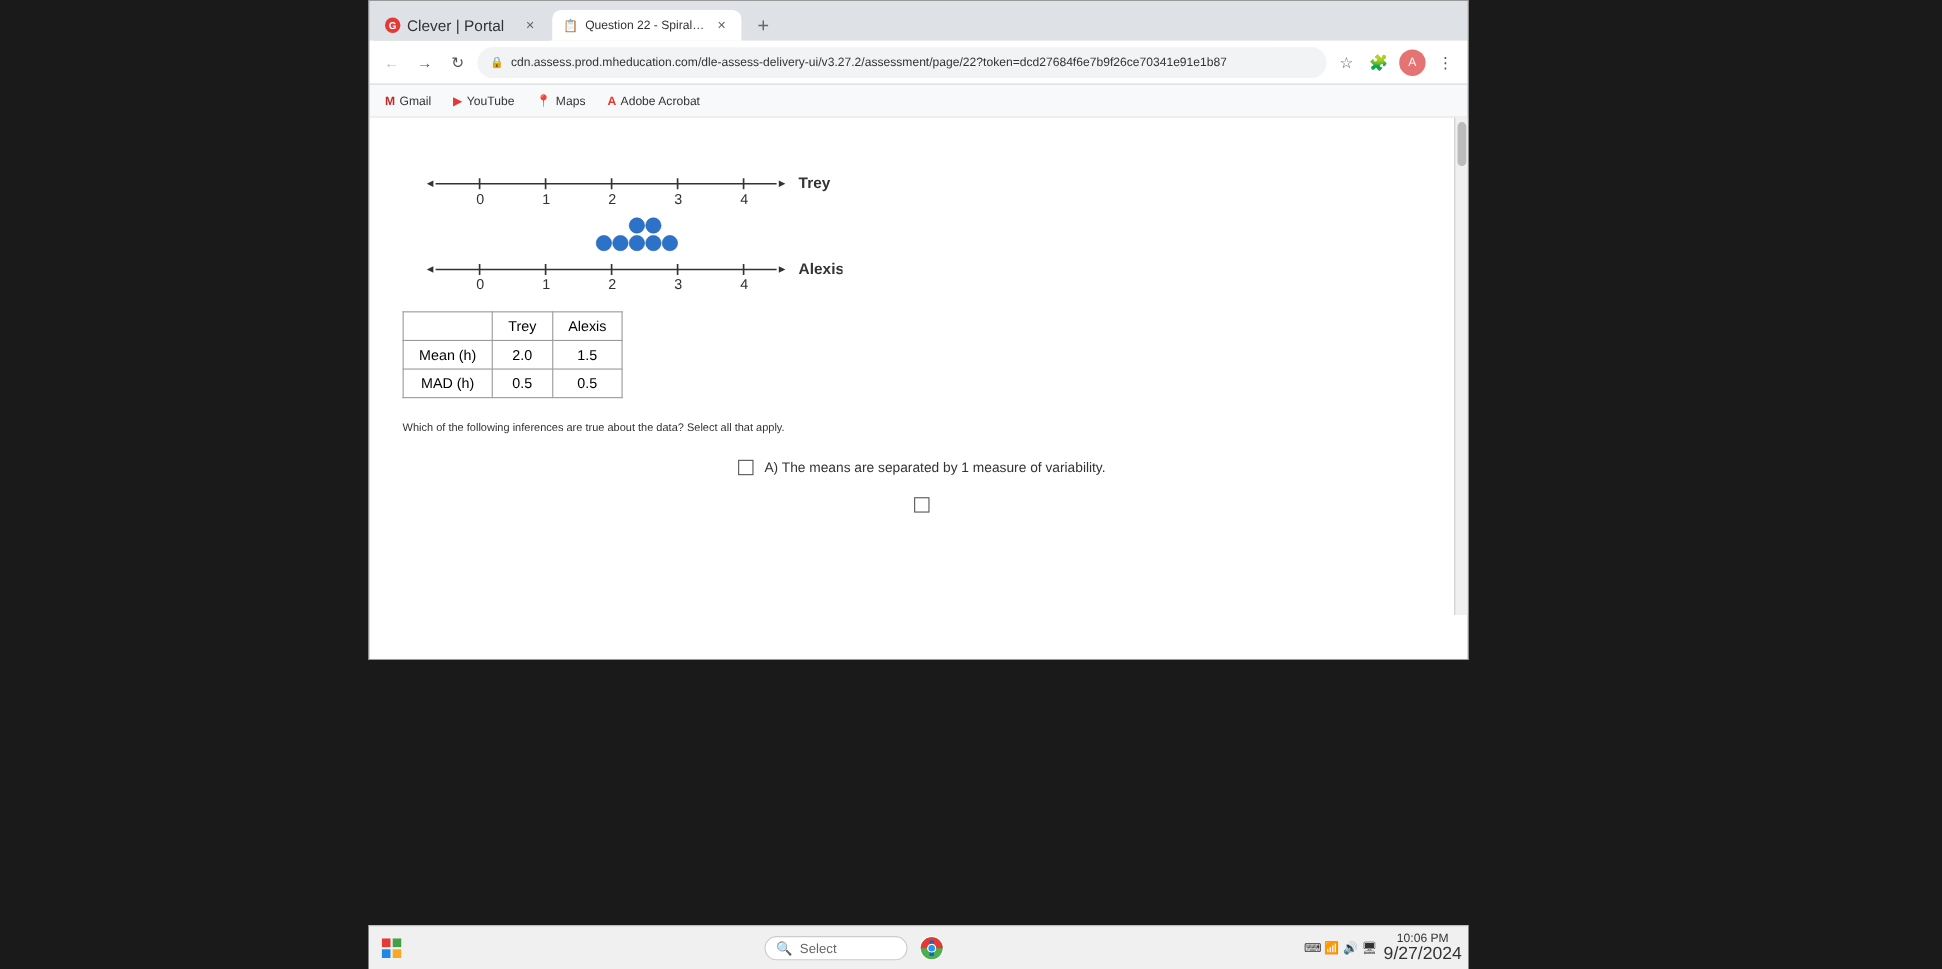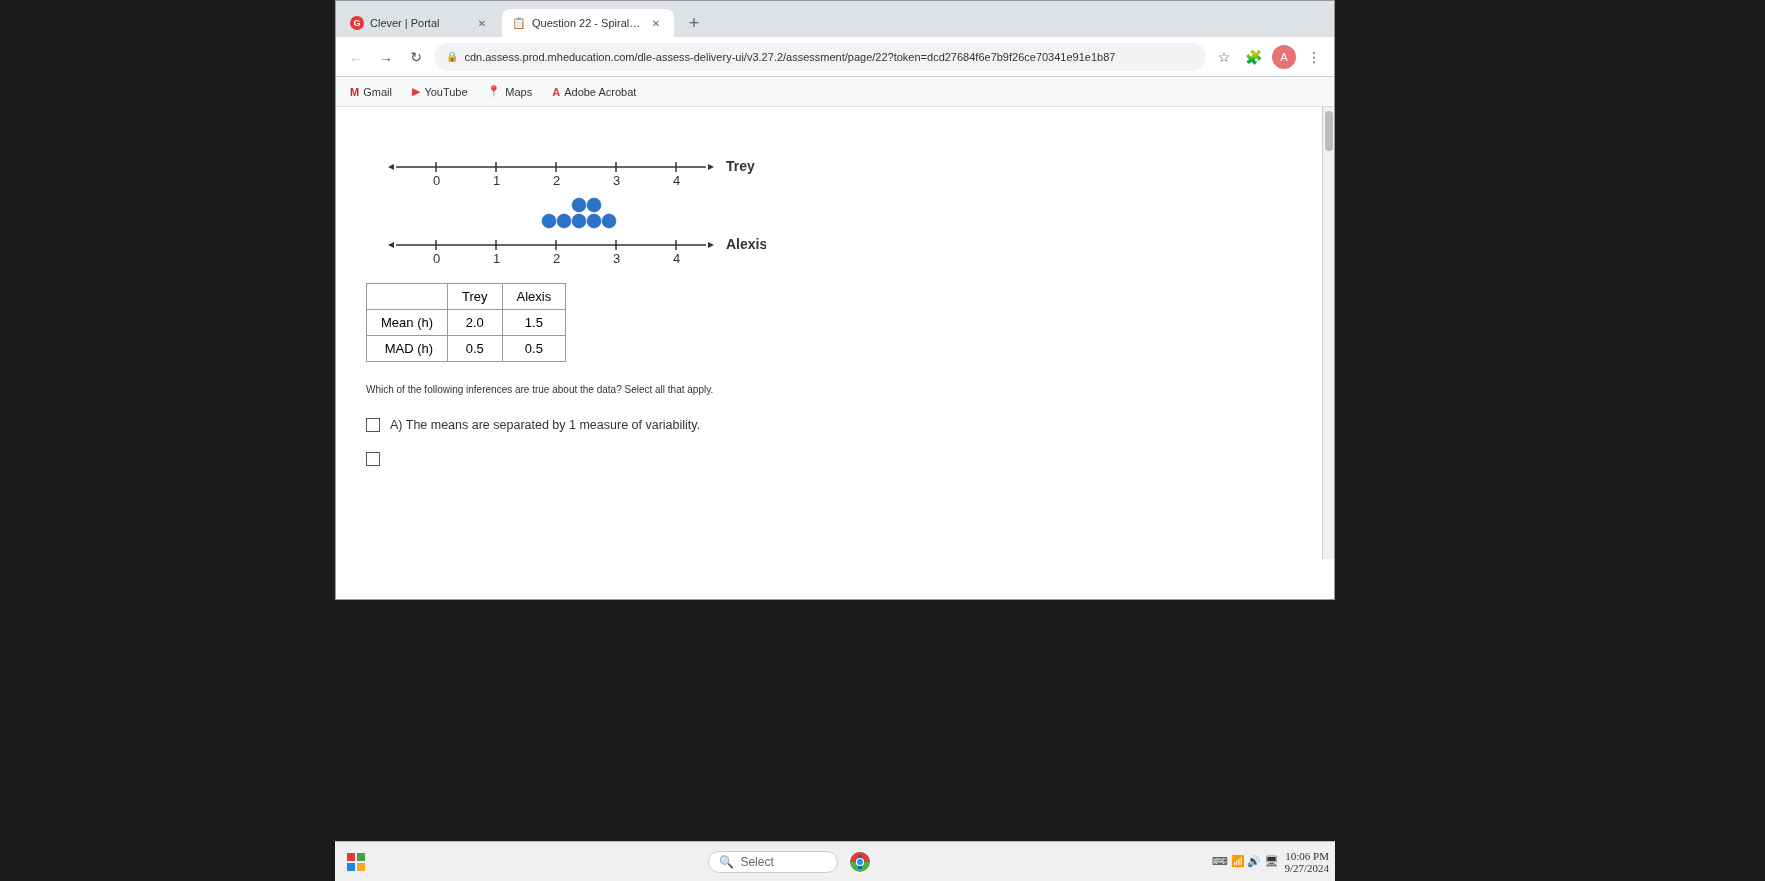--- a/index.html
+++ b/index.html
@@ -178,38 +178,39 @@
       padding: 5px 14px;
       text-align: center;
     }
 
     .data-table th {
       background: #fff;
       font-weight: normal;
     }
 
     .data-table td:first-child {
-      text-align: right;
+      text-align: center;
       background: #fff;
     }
 
     
     .question-text {
       font-size: 10px;
       color: #333;
       margin-bottom: 20px;
       line-height: 1.5;
     }
 
     
     .answer-choice {
       display: flex;
       align-items: flex-start;
       margin-bottom: 16px;
       gap: 10px;
+      justify-content: center;
     }
 
     .checkbox {
       width: 14px;
       height: 14px;
       border: 1.5px solid #555;
       flex-shrink: 0;
       margin-top: 1px;
     }
 
@@ -253,21 +254,21 @@
 </head>
 <body>
 
 <div class="outer"></div>
 
 <div class="browser">
 
   <div class="tab-bar">
     <div class="tab">
       <div class="tab-favicon" style="background:#e53935;border-radius:50%;color:white;font-size:9px;display:flex;align-items:center;justify-content:center;font-weight:bold;">G</div>
-      <span style="font-size:11px;overflow:hidden;white-space:nowrap;text-overflow:ellipsis;max-width:100px;">Clever | Portal</span>
+      <span style="font-size:14px;overflow:hidden;white-space:nowrap;text-overflow:ellipsis;max-width:100px;">Clever | Portal</span>
       <div class="tab-close">✕</div>
     </div>
     <div class="tab active">
       <div class="tab-favicon" style="font-size:11px;">📋</div>
       <span style="font-size:11px;overflow:hidden;white-space:nowrap;text-overflow:ellipsis;max-width:110px;">Question 22 - Spiral Review 9/27</span>
       <div class="tab-close">✕</div>
     </div>
     <div class="tab-new">+</div>
   </div>
 
@@ -437,19 +438,19 @@
         <path d="M4 11 A7 7 0 0 1 18 11" fill="none" stroke="#e53935" stroke-width="6"></path>
         <path d="M11 4 L11 18" stroke="#1565c0" stroke-width="4"></path>
         <circle cx="11" cy="11" r="4" fill="white"></circle>
         <circle cx="11" cy="11" r="3" fill="#2196f3"></circle>
       </svg>
     </div>
   </div>
 
   <div style="display:flex;align-items:center;gap:6px;font-size:11px;color:#333;">
     <span>⌨ 📶 🔊 🖥</span>
-    <div style="text-align:right;font-family:Liberation Serif, serif;">
+    <div style="text-align:center;">
       <div style="font-size:11px;">10:06 PM</div>
-      <div style="font-size:11px;">9/27/2024</div>
+      <div style="font-size:16px;">9/27/2024</div>
     </div>
   </div>
 
 </div>
 
 </body></html>

